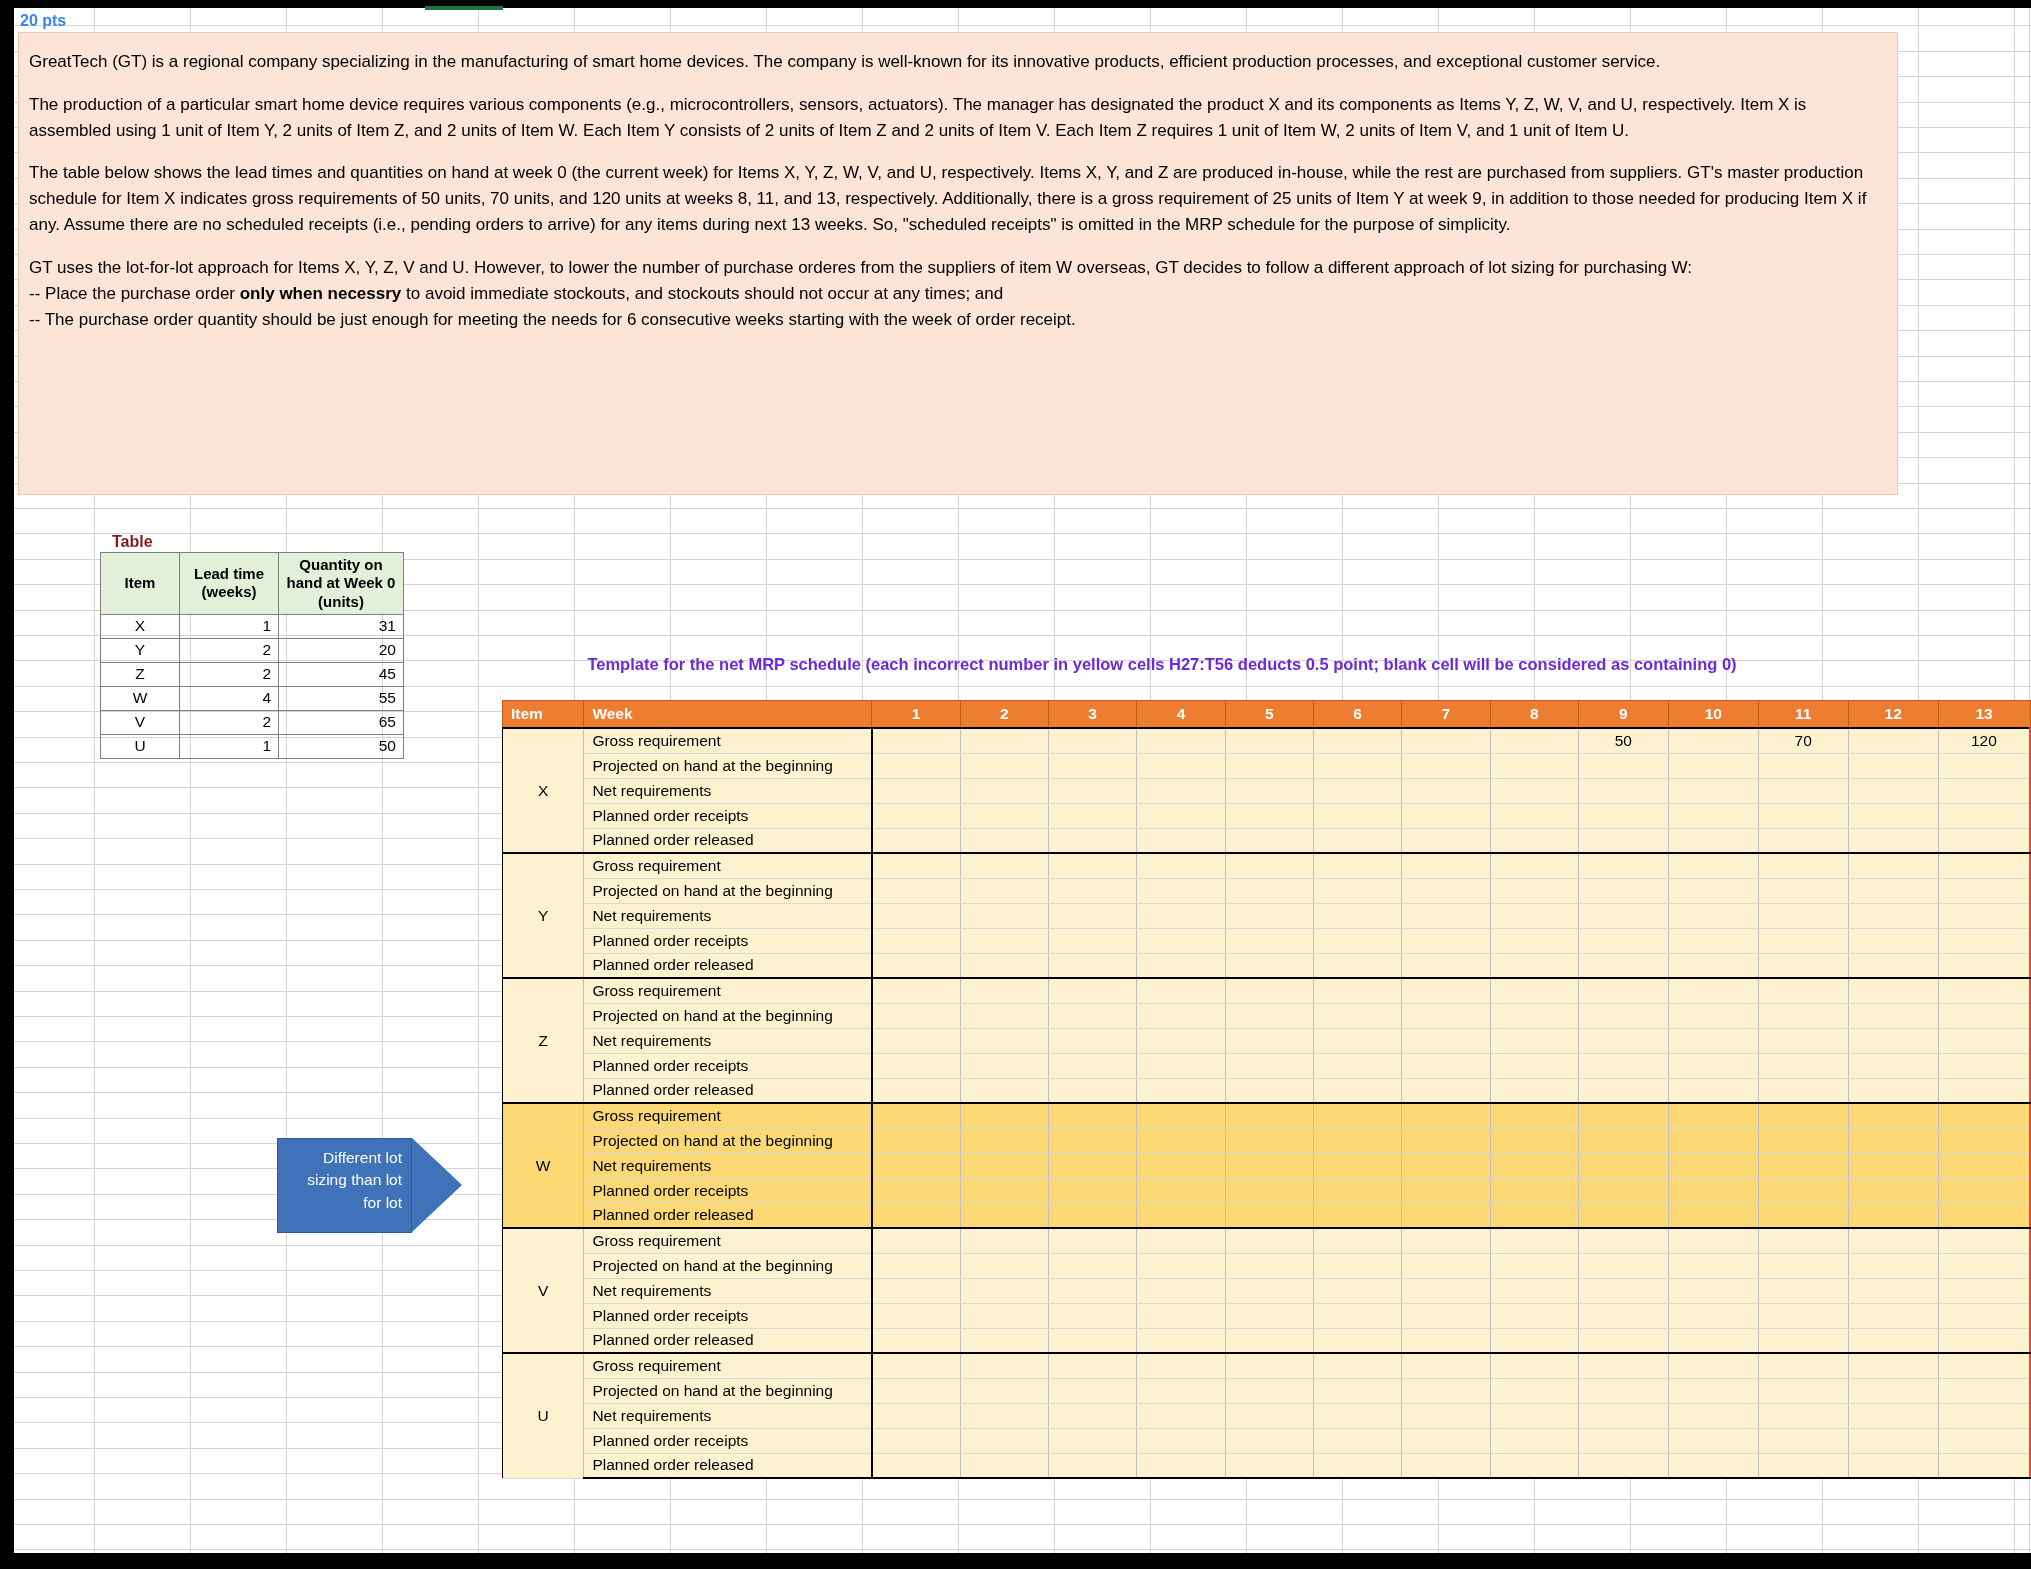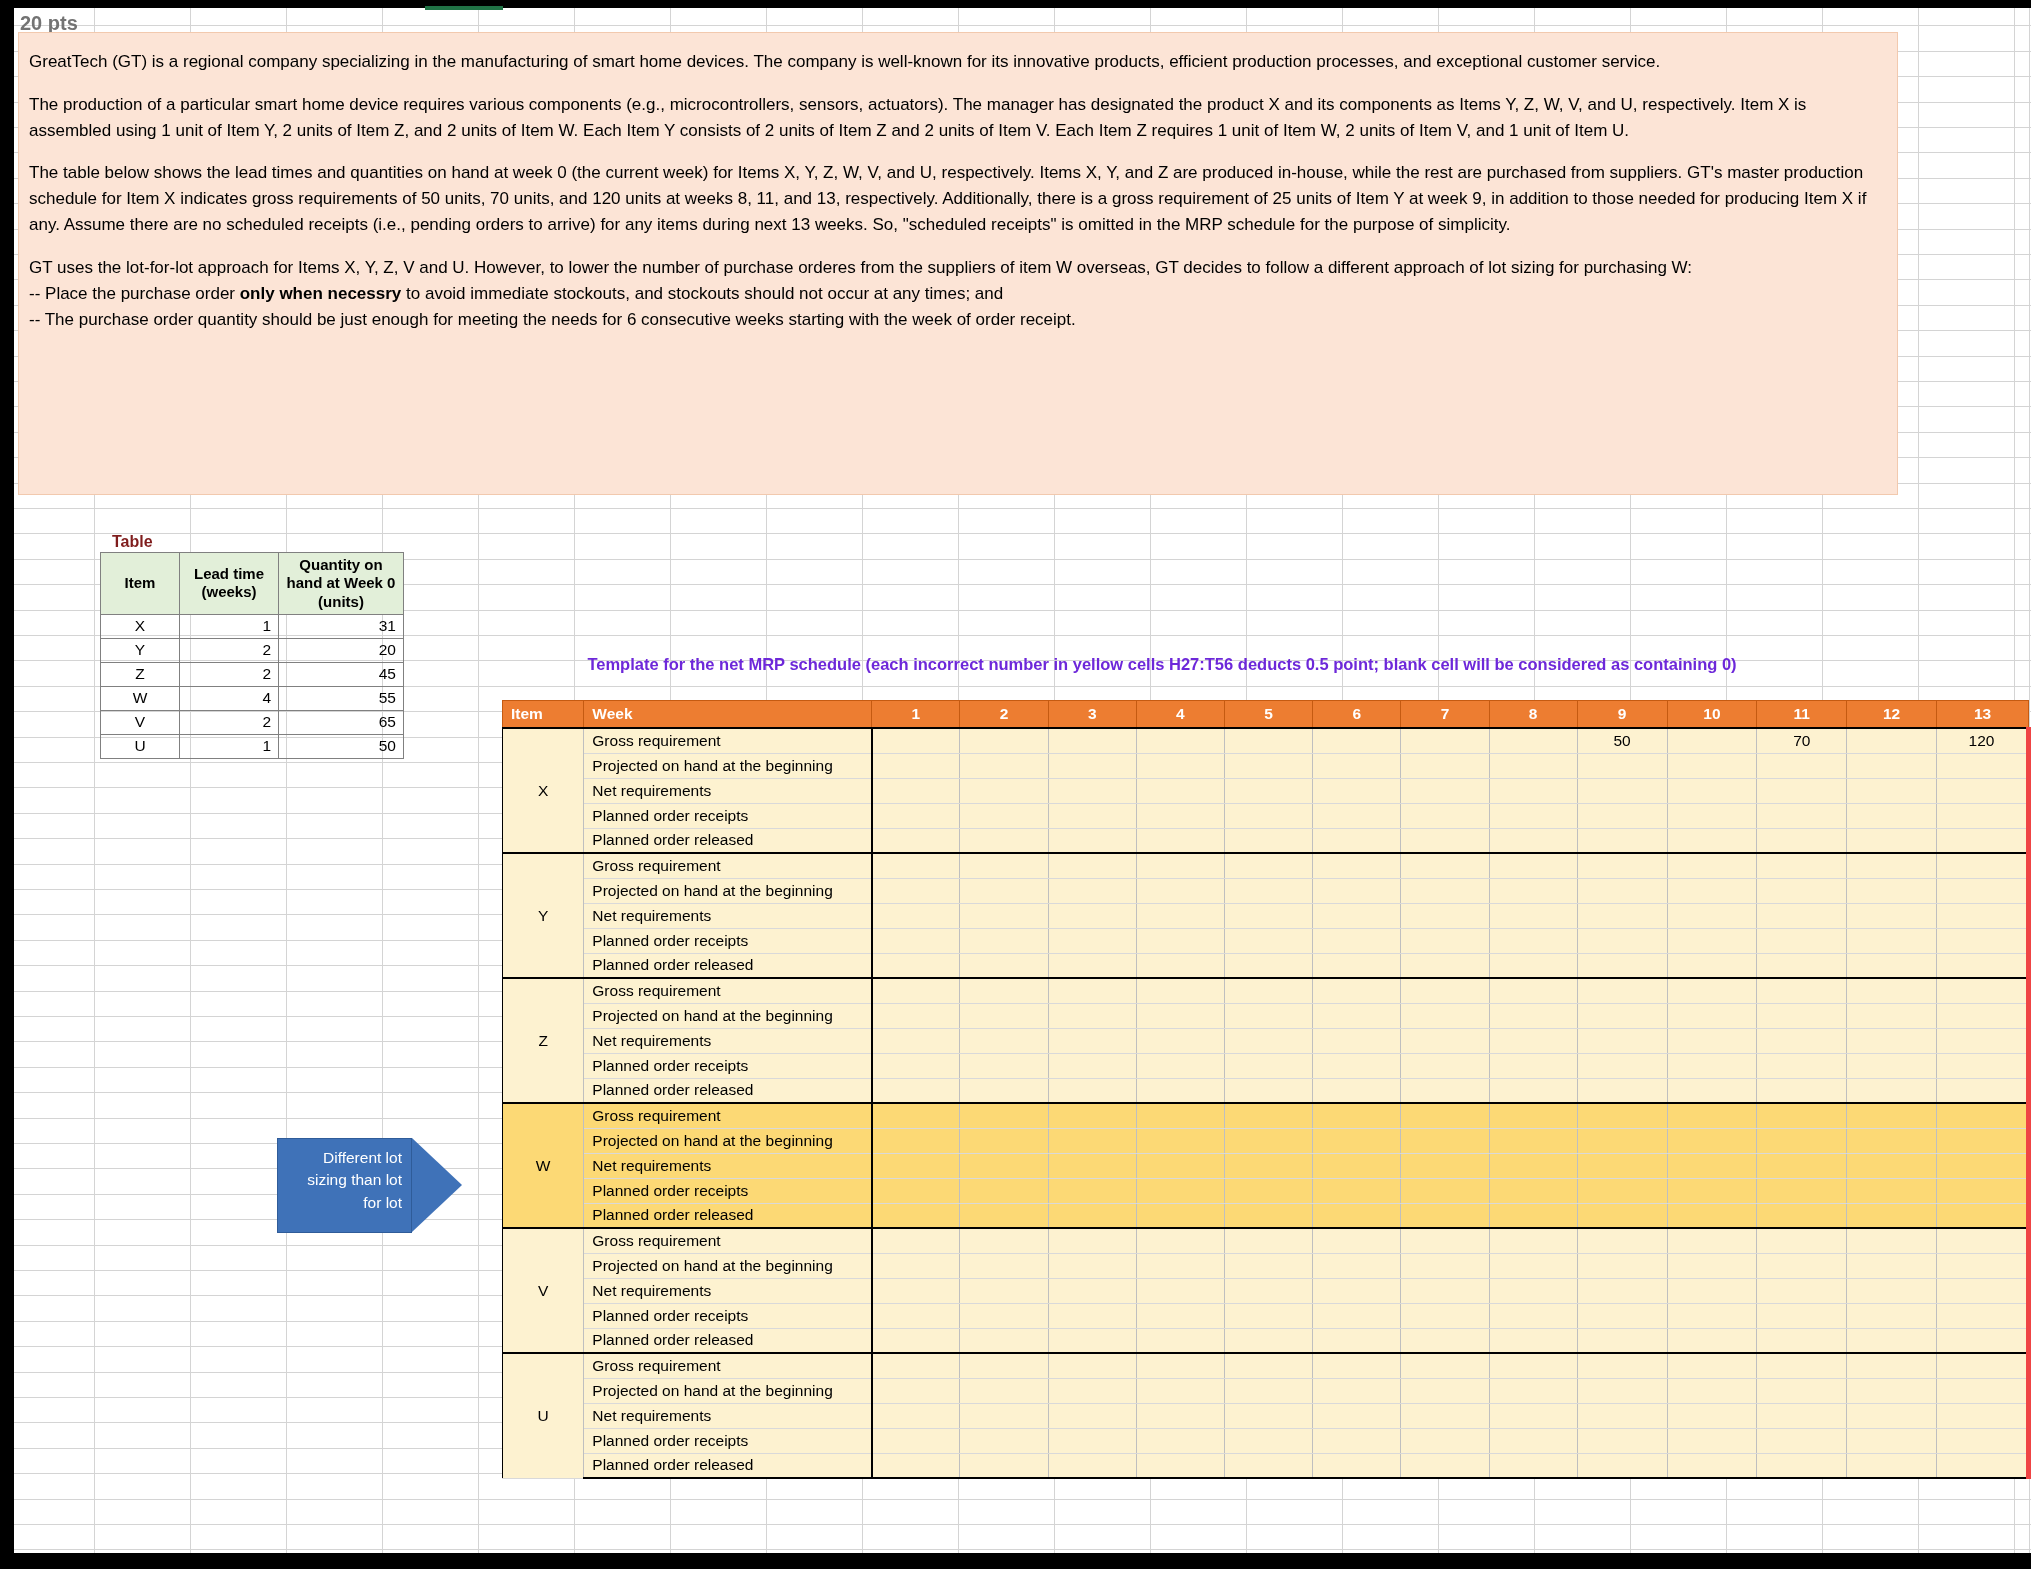--- a/index.html
+++ b/index.html
@@ -34,23 +34,23 @@
   .bottom-black {
     position: absolute; left: 0; top: 1553px; width: 2031px; height: 16px; background: #000;
   }
   .green-mark {
     position: absolute; left: 425px; top: 6px; width: 78px; height: 4px; background: #217346;
   }
 
   .pts {
     position: absolute;
     left: 20px; top: 12px;
-    font-size: 20px;
+    font-size: 16px;
     font-weight: bold;
-    color: #737373;
+    color: #3b82f6;
   }
 
   
   .statement {
     position: absolute;
     left: 18px; top: 32px;
     width: 1880px;
     height: 463px;
     background: #fce4d6;
     border: 1px solid #f2c9ae;
@@ -152,21 +152,21 @@
     border-right: 1px solid #bfbfbf;
   }
   .mrp td.rowlabel {
     background: #fdf2d0;
     border-right: 2px solid #000;
   }
   .mrp td.data {
     background: #fdf2d0;
     text-align: center;
   }
-  .mrp td.data.last { border-right: 5px solid #ef4444; margin-top: 20px; }
+  .mrp td.data.last { border-right: 2px solid #ef4444; margin-top: 20px; }
 
   
   .mrp tr.wrow td.itemcell,
   .mrp tr.wrow td.rowlabel,
   .mrp tr.wrow td.data { background: #fcd975; }
 
   .mrp tr.blockstart td { border-top: 2px solid #000; }
   .mrp tr.blockend td { border-bottom: 2px solid #000; }
 
   

